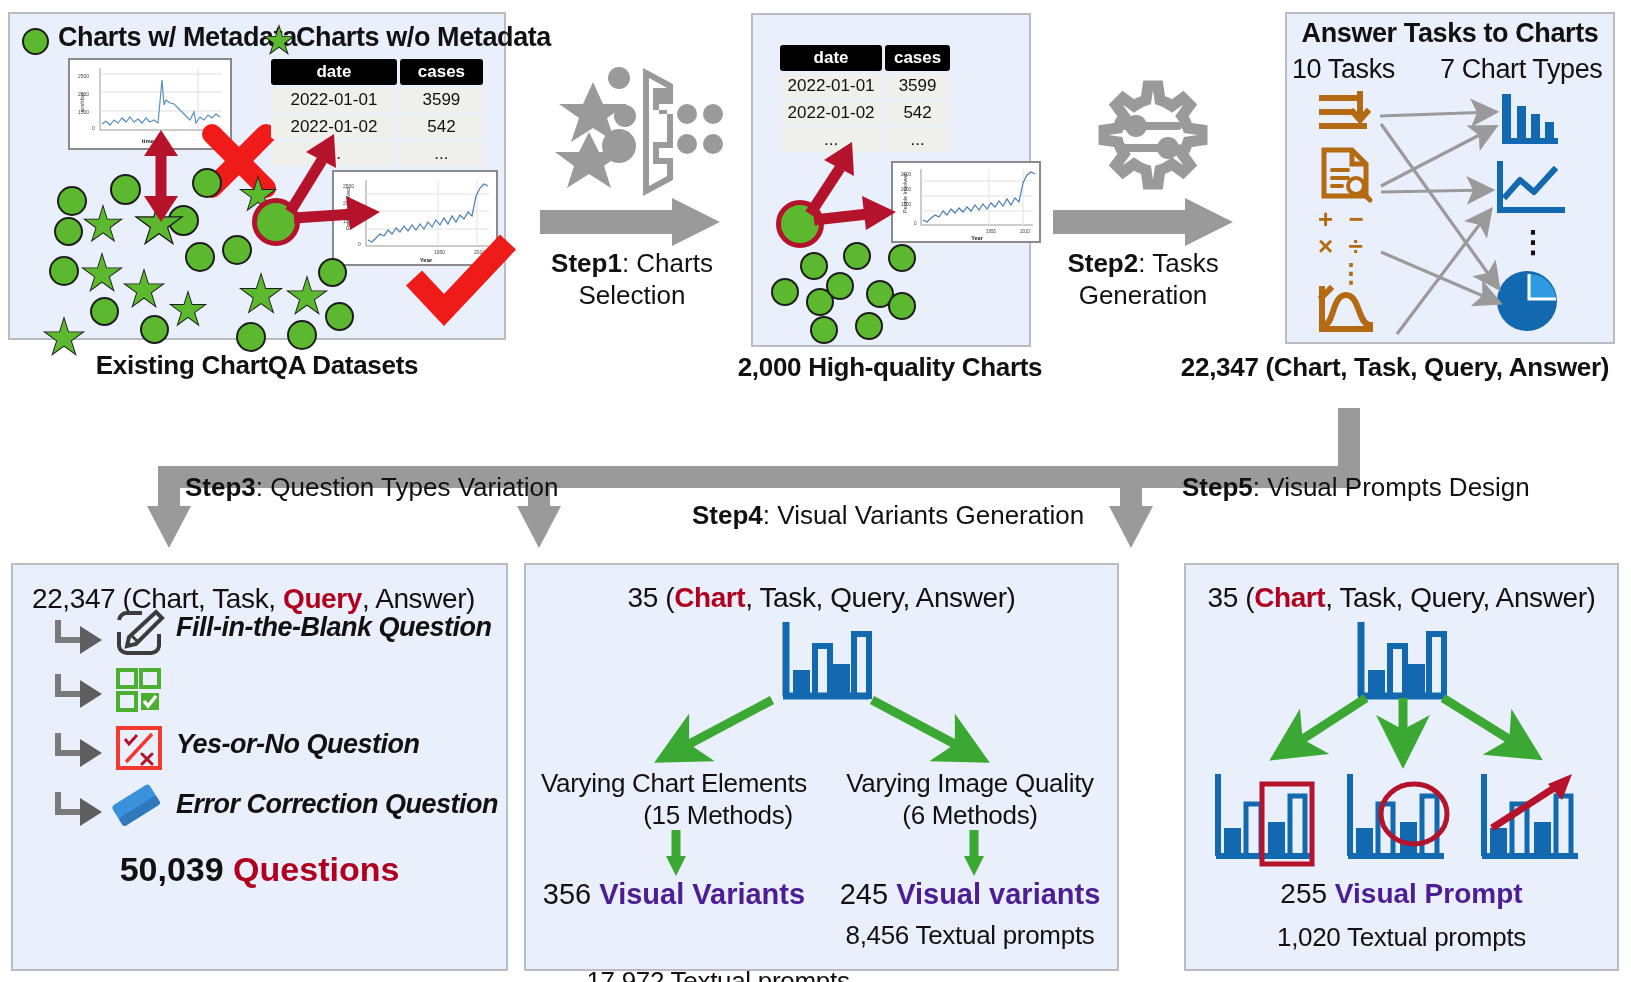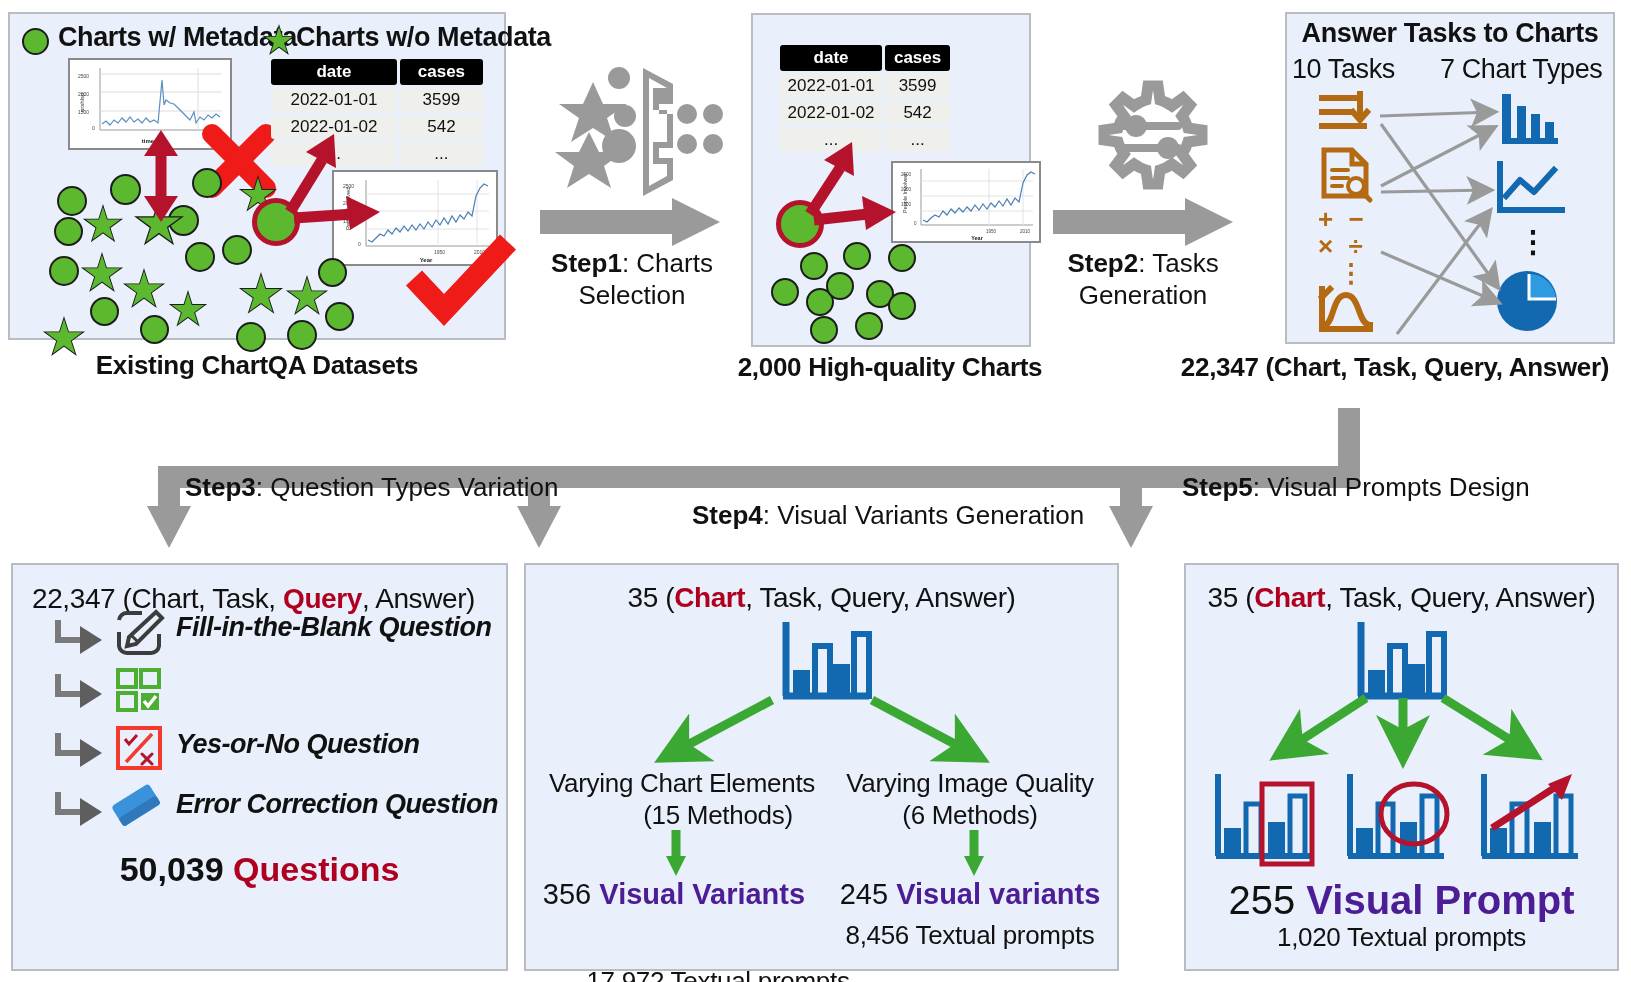--- a/index.html
+++ b/index.html
@@ -505,21 +505,21 @@
       <marker id="grn1" markerWidth="6" markerHeight="6" refX="3" refY="3" orient="auto">
         <path d="M0,0 L6,3 L0,6 L1.6,3 Z" fill="#3aa832"></path>
       </marker>
     </defs>
     <g stroke="#3aa832" stroke-width="9" marker-end="url(#grn1)" fill="none">
       <line x1="172" y1="10" x2="78" y2="60"></line>
       <line x1="272" y1="10" x2="366" y2="60"></line>
     </g>
   </svg>
 
-  <div class="sub" style="left:524px;top:768px;width:300px;padding-left:8px;">
+  <div class="sub" style="left:524px;top:768px;width:300px;">
     <span>Varying Chart Elements</span>
   </div>
   <div class="sub" style="left:524px;top:800px;width:300px;padding-left:44px;">
     <span>(15 Methods)</span>
   </div>
   <div class="sub" style="left:820px;top:768px;width:300px;">
     <span>Varying Image Quality</span>
   </div>
   <div class="sub" style="left:820px;top:800px;width:300px;">
     <span>(6 Methods)</span>
@@ -623,20 +623,20 @@
       <rect x="56" y="52" width="17" height="34"></rect>
     </g>
     <g fill="none" stroke="#1269b0" stroke-width="5">
       <rect x="34" y="34" width="15" height="52"></rect>
       <rect x="78" y="26" width="15" height="60"></rect>
     </g>
     <line x1="14" y1="58" x2="76" y2="18" stroke="#b5122b" stroke-width="7"></line>
     <polygon points="94,4 70,14 84,30" fill="#b5122b"></polygon>
   </svg>
 
-  <div class="subr" style="left:1184px;top:878px;width:435px;font-size:40px;">
+  <div class="subr" style="left:1184px;top:878px;width:435px;font-size:28px;">
     <span class="k">255 </span><span class="red">Visual Prompt</span>
   </div>
   <div class="sub" style="left:1184px;top:922px;width:435px;">
     <span>1,020 Textual prompts</span>
   </div>
 
 </div>
 
 </body></html>

